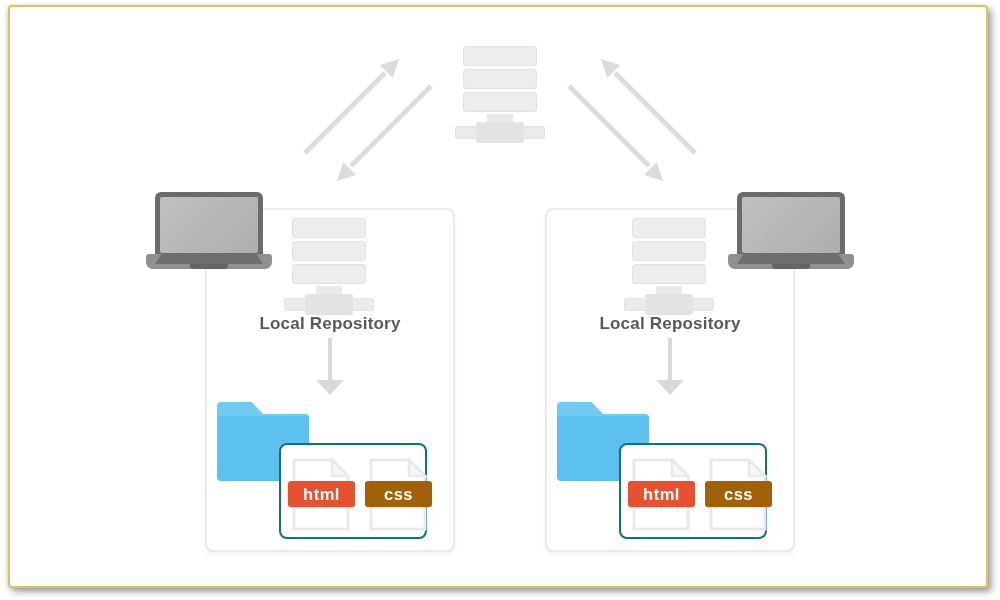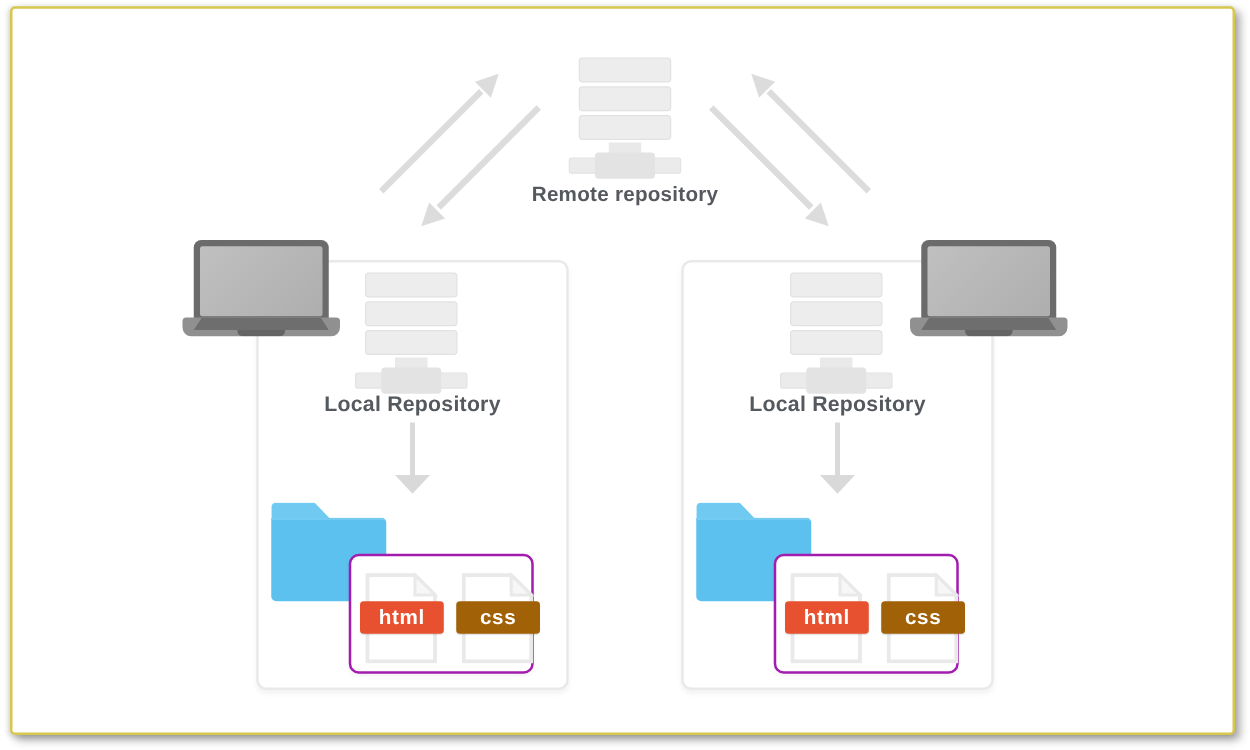--- a/index.html
+++ b/index.html
@@ -65,21 +65,21 @@
     border-radius:4px 2px 0 0;
     -webkit-clip-path:polygon(0 0,72% 0,100% 100%,0 100%);
     clip-path:polygon(0 0,72% 0,100% 100%,0 100%); }
   .folder-body { position:absolute; left:0; top:12px; width:92px; height:67px;
     background:#5dc1ef; border-radius:0 4px 4px 4px; border-top:2px solid #74cbf2; }
   .folder-1 { left:217px; top:402px; }
   .folder-2 { left:557px; top:402px; }
 
   
   .files-card { position:absolute; top:443px; width:148px; height:96px; background:#fff;
-    border:2px solid #a21caf; border-radius:8px; box-shadow:0 2px 3px rgba(0,0,0,.04); }
+    border:2px solid #0f766e; border-radius:8px; box-shadow:0 2px 3px rgba(0,0,0,.04); }
   .files-card-1 { left:279px; }
   .files-card-2 { left:619px; }
   .file { position:absolute; top:13px; width:58px; height:73px; }
   .file-a { left:11px; } .file-b { left:88px; }
   .file-badge { position:absolute; top:36px; width:67px; height:26px; border-radius:3px;
     color:#fff; font-weight:700; font-size:16.5px; text-align:center; line-height:26px;
     letter-spacing:.5px; box-shadow:0 1px 1px rgba(0,0,0,.12); }
   .badge-a { left:7px; } .badge-b { left:84px; }
   .badge-html { background:#e8512f; }
   .badge-css  { background:#a16207; }
@@ -112,21 +112,20 @@
     </g>
   </svg>
 
   <div class="server" style="left:455px; top:46px;">
     <div class="srv-box"></div>
     <div class="srv-box"></div>
     <div class="srv-box"></div>
     <div class="srv-neck"></div>
     <div class="srv-base"></div>
   </div>
-  <div class="repo-label remote-label">Remote repository</div>
 
   <div class="panel panel-left"></div>
 
   <div class="panel panel-right"></div>
 
   <div class="laptop laptop-left">
     <div class="lap-screen">
       <div class="lap-display"></div>
     </div>
     <div class="lap-base">

